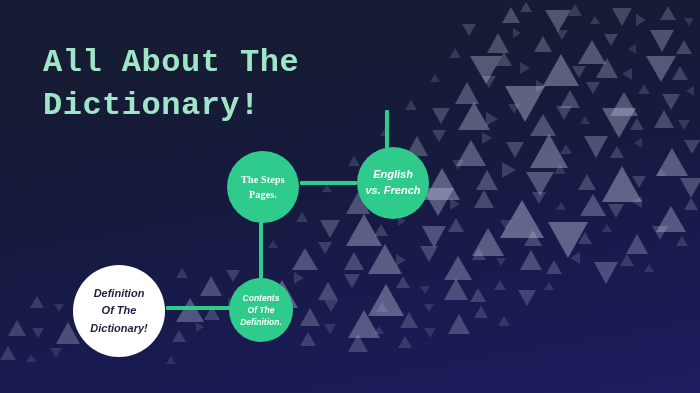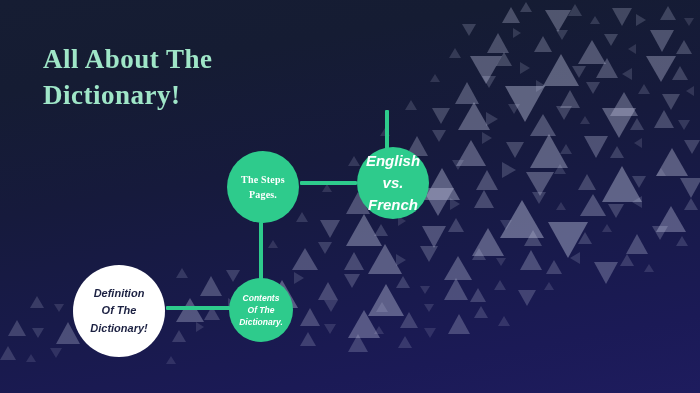--- a/index.html
+++ b/index.html
@@ -34,23 +34,23 @@
     width: 0;
     height: 0;
   }
 
   
   #title {
     position: absolute;
     left: 43px;
     top: 42px;
     width: 330px;
-    font-family: Liberation Serif, serif;
+    font-family: Liberation Mono, monospace;
     font-weight: bold;
-    font-size: 27px;
+    font-size: 32px;
     line-height: 1.33;
     letter-spacing: 0.5px;
     color: #9fe6c8;
     white-space: pre-line;
   }
 
   
   .conn {
     position: absolute;
     background: #2ecb8c;
@@ -89,21 +89,21 @@
     color: #ffffff;
   }
   .node.dark-text .node-label {
     color: #1c2142;
   }
 
   #node-steps  { left: 354px; top: 27px;  width: 84px;  height: 84px; }
   #node-steps .node-label  { font-size: 9.5px; line-height: 1.42; }
 
   #node-english { left: 357px; top: 147px; width: 72px; height: 72px; }
-  #node-english .node-label { font-size: 15px; line-height: 1.45; }
+  #node-english .node-label { font-size: 11px; line-height: 1.45; }
 
   #node-first  { left: 227px; top: 151px; width: 72px;  height: 72px; }
   #node-first .node-label  { font-size: 10px; line-height: 1.5; letter-spacing: .2px; }
 
   #node-contents { left: 229px; top: 278px; width: 64px; height: 64px; }
   #node-contents .node-label { font-size: 8.5px; line-height: 1.45; }
 
   #node-definition { left: 73px; top: 265px; width: 92px; height: 92px; }
   #node-definition .node-label { font-size: 11px; line-height: 1.55; }
 
@@ -306,21 +306,21 @@
   </div>
 
   <div class="node green serif" id="node-first">
     <span class="node-label">The Steps
 Pages.</span>
   </div>
 
   <div class="node green italic-sans" id="node-contents">
     <span class="node-label">Contents
 Of The
-Dictionary.</span>
+Definition.</span>
   </div>
 
   <div class="node white italic-sans dark-text" id="node-definition">
     <span class="node-label">Definition
 Of The
 Dictionary!</span>
   </div>
 
 </div>
 

